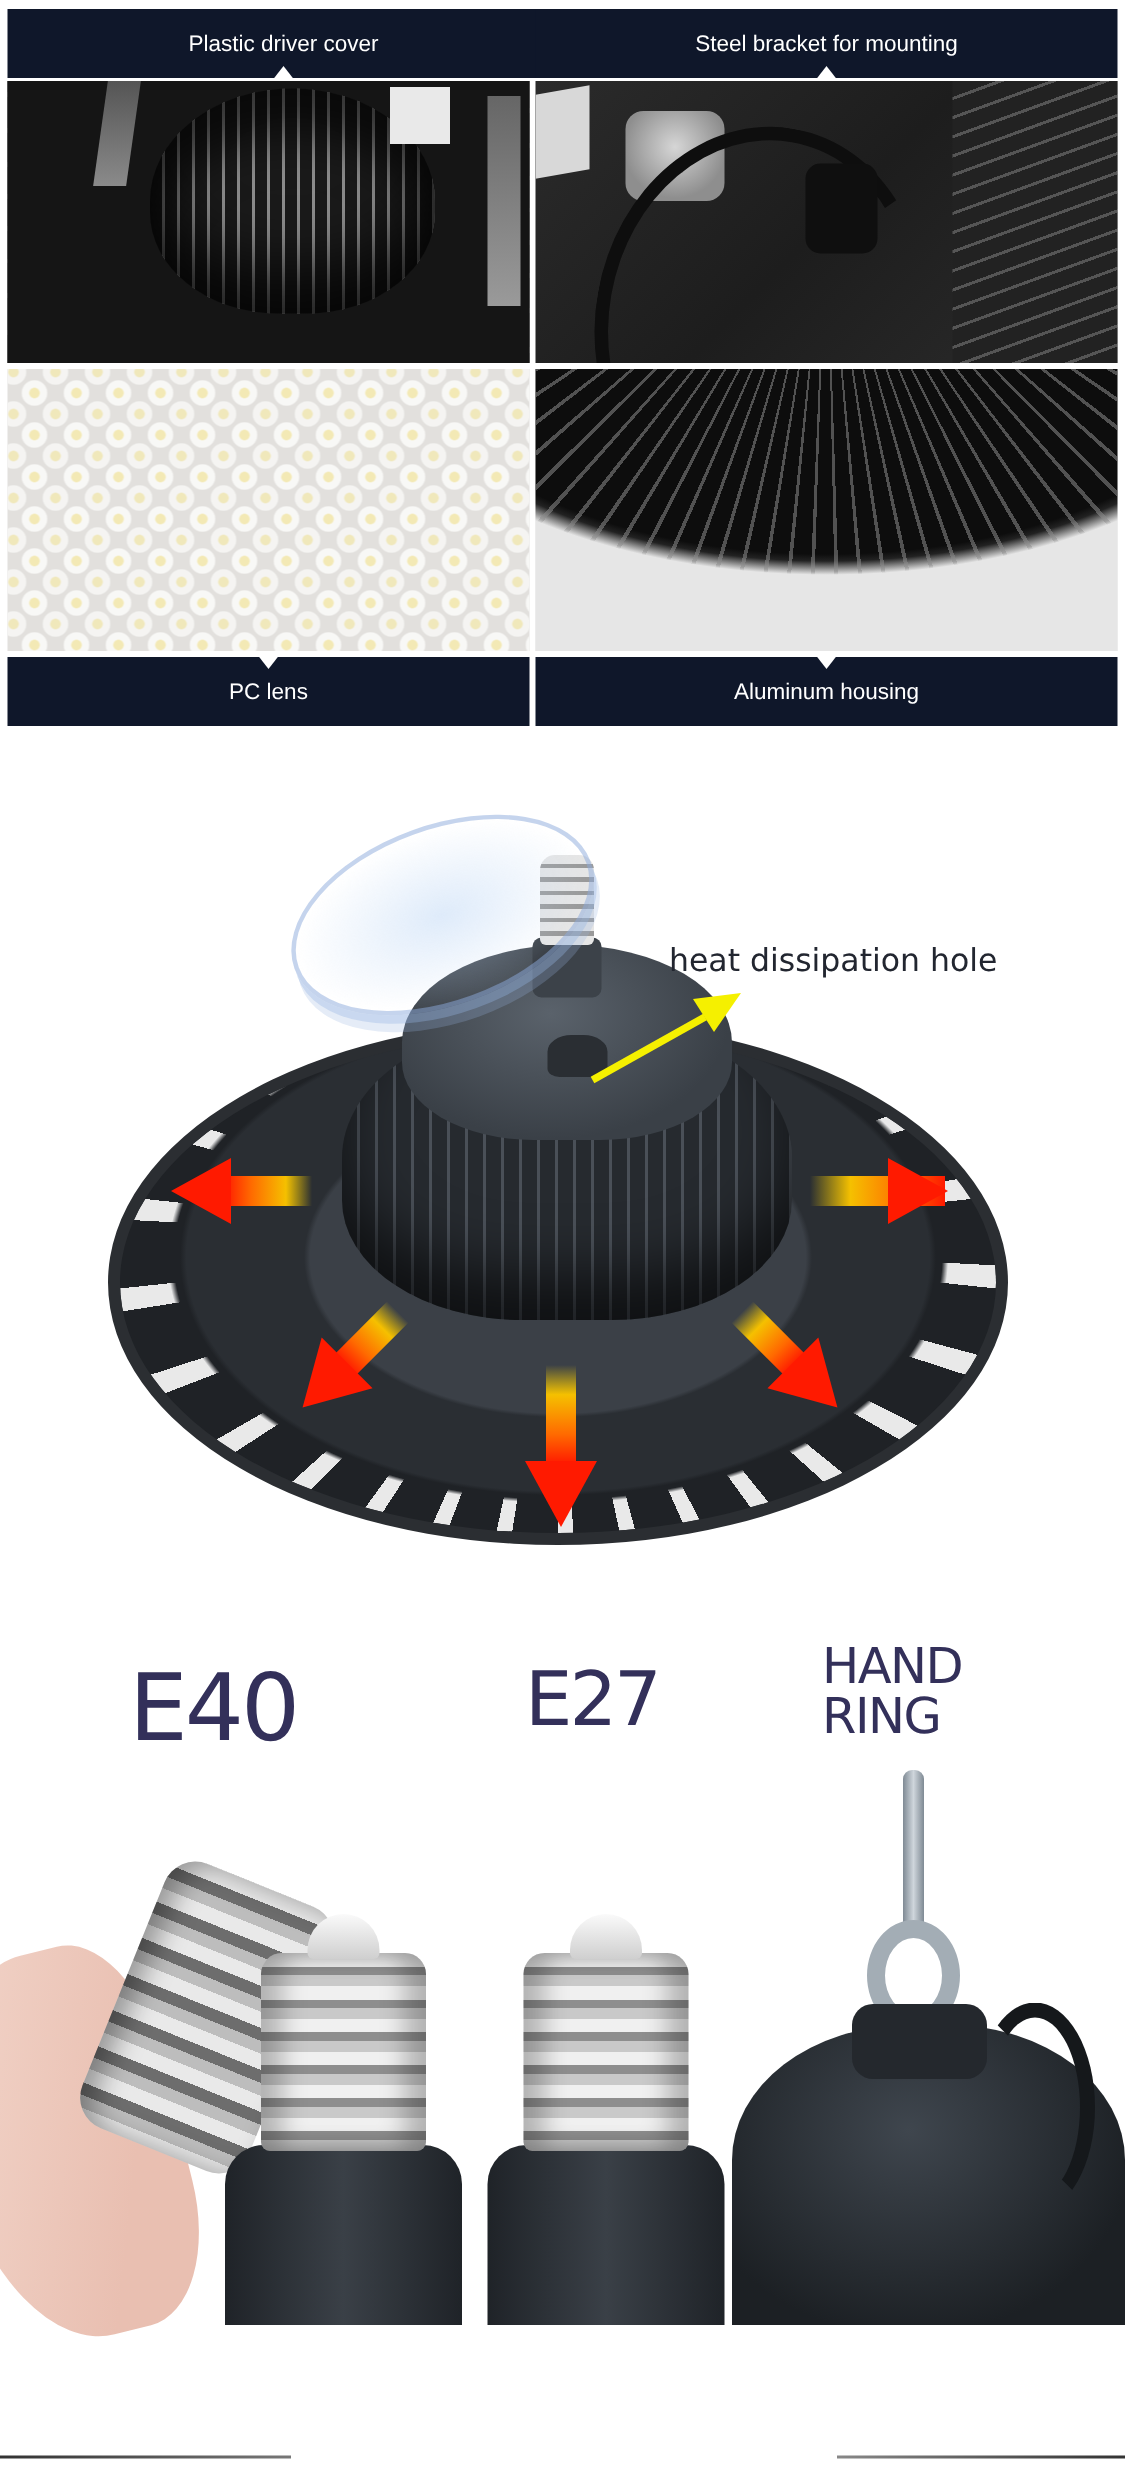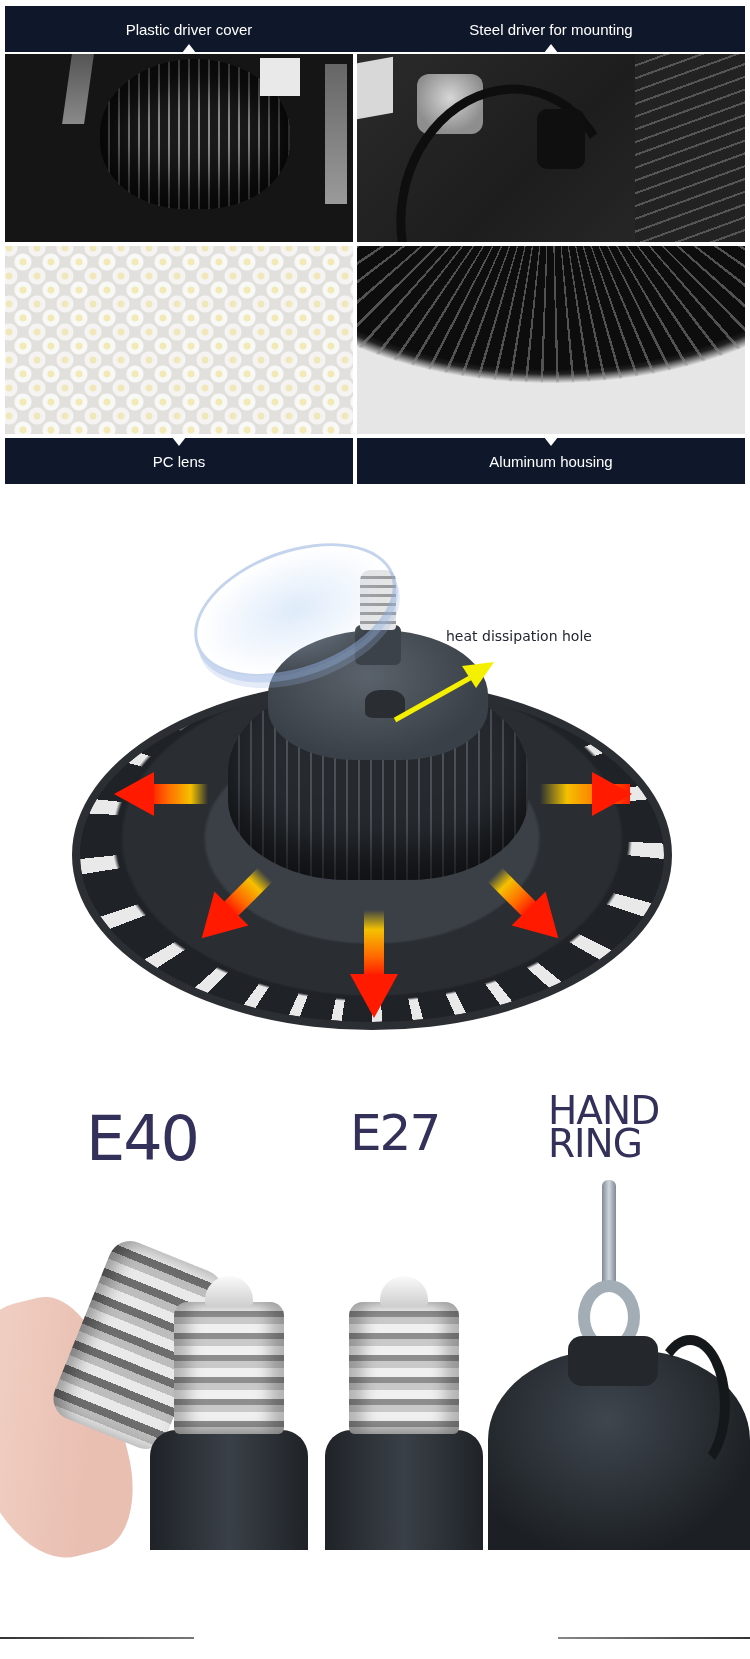--- a/index.html
+++ b/index.html
@@ -106,30 +106,30 @@
     }
     .heat .hole { position: absolute; left: 365px; top: 160px; width: 40px; height: 28px; border-radius: 40% 40% 20% 20%; background: #2a2e33; }
     .heat .swirl {
       position: absolute; left: 190px; top: 20px; width: 210px; height: 120px; border-radius: 50%;
       border: 3px solid rgba(140,170,220,.5); transform: rotate(-20deg);
       background: radial-gradient(ellipse, rgba(190,215,245,.5), rgba(255,255,255,0) 70%);
       box-shadow: 0 6px 0 rgba(150,180,225,.35), 0 12px 0 rgba(150,180,225,.25);
     }
     .heat .caption {
       position: absolute; left: 446px; top: 98px; font-family: "DejaVu Sans", sans-serif;
-      font-size: 14px; color: #222630; letter-spacing: 0;
+      font-size: 21px; color: #222630; letter-spacing: 0;
     }
     .heat svg.arrows { position: absolute; left: 0; top: 0; }
 
     
     .iface { position: absolute; left: 0; top: 1080px; width: 750px; height: 579px; }
     .iface .lbl { position: absolute; color: #33305a; font-family: "DejaVu Sans", sans-serif; letter-spacing: -2px; }
     .iface .e40 { left: 86px; top: 22px; font-size: 62px; }
     .iface .e27 { left: 350px; top: 24px; font-size: 50px; }
-    .iface .hand { left: 548px; top: 14px; font-size: 39px; line-height: 33px; letter-spacing: -1px; }
+    .iface .hand { left: 548px; top: 14px; font-size: 33px; line-height: 33px; letter-spacing: -1px; }
 
     .iface .scene { position: absolute; left: 0; top: 100px; width: 750px; height: 370px; }
     .iface .base {
       position: absolute; bottom: 0; width: 158px; height: 120px; border-radius: 26px 26px 0 0;
       background: linear-gradient(90deg, #1f2328, #3a4047 50%, #1f2328);
     }
     .iface .thread {
       position: absolute; width: 110px; height: 132px; border-radius: 14px 14px 6px 6px;
       background: repeating-linear-gradient(180deg, #f0f0f0 0 9px, #8e8e8e 9px 15px, #c9c9c9 15px 22px);
       box-shadow: inset 14px 0 16px rgba(0,0,0,.25), inset -14px 0 16px rgba(0,0,0,.25);
@@ -163,21 +163,21 @@
 </head>
 <body>
 
 <section class="grid">
 
   <div class="label-bar top" style="left:5px; top:6px; width:368px;">
     <span>Plastic driver cover</span>
     <span class="pointer"></span>
   </div>
   <div class="label-bar top" style="left:357px; top:6px; width:388px;">
-    <span>Steel driver for mounting</span>
+    <span>Steel bracket for mounting</span>
     <span class="pointer"></span>
   </div>
 
   <div class="photo p-driver" style="left:5px; top:54px; width:348px; height:188px;">
     <div class="bracket-l"></div>
     <div class="fins"></div>
     <div class="sticker"></div>
     <div class="bracket-r" style="left:320px;"></div>
   </div>
   <div class="photo p-bracket" style="left:357px; top:54px; width:388px; height:188px;">

